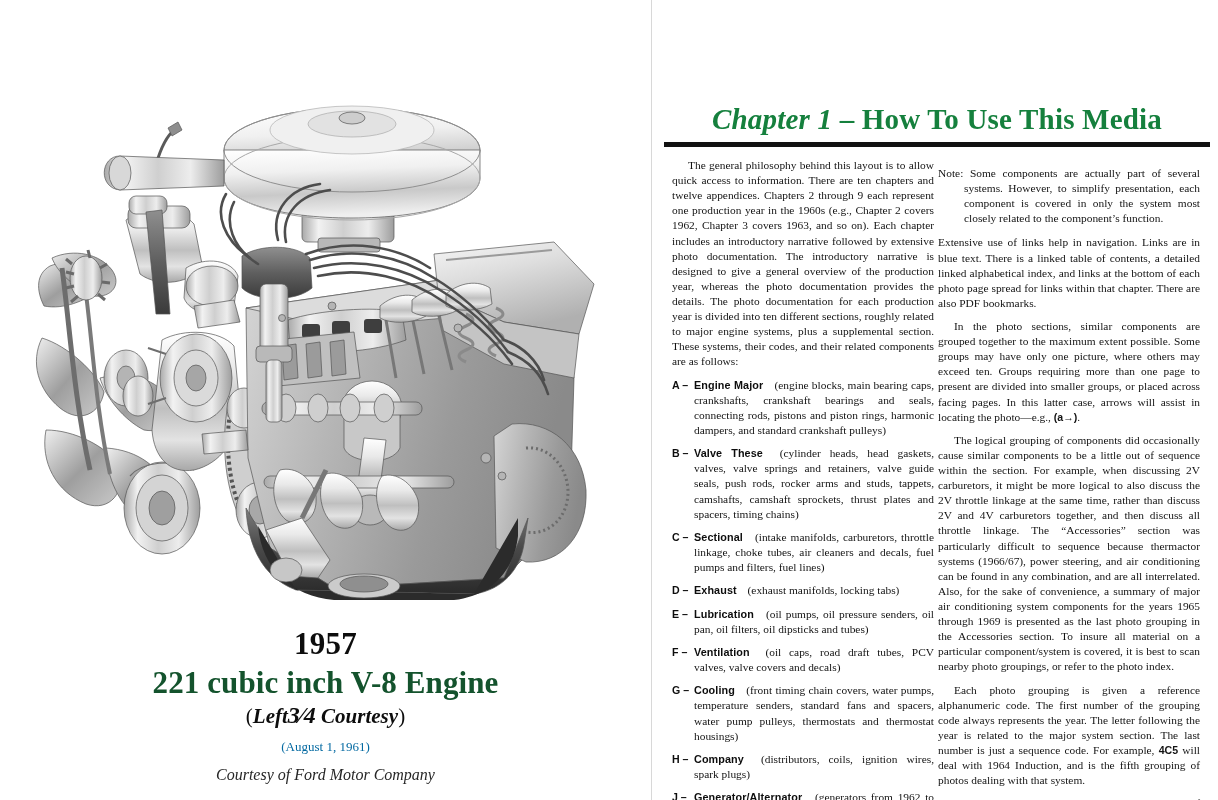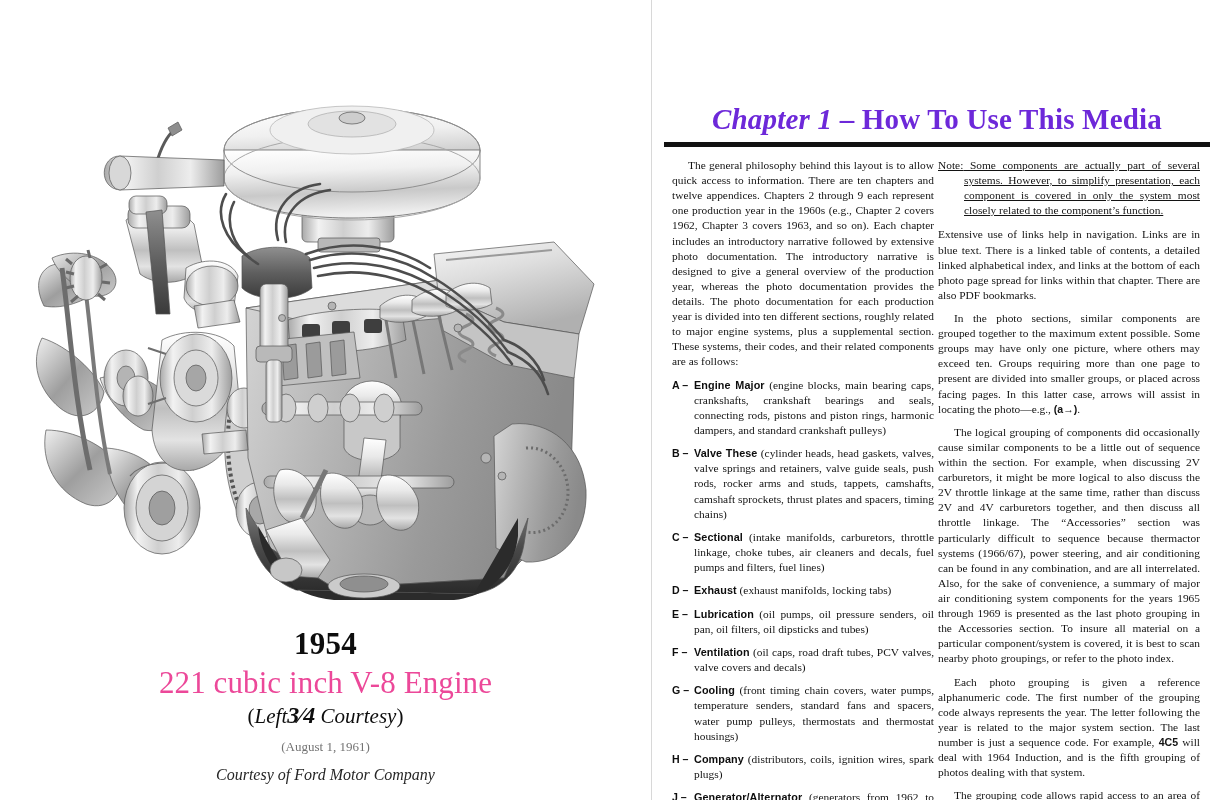--- a/index.html
+++ b/index.html
@@ -51,42 +51,42 @@
   .cap-year {
     font-family: "Liberation Serif", serif;
     font-weight: bold;
     font-size: 31px;
     line-height: 1.06;
     letter-spacing: .2px;
     color: #0d0d0d;
   }
   .cap-engine {
     font-family: "Liberation Serif", serif;
-    font-weight: normal;
+    font-weight: bold;
     font-size: 31px;
     line-height: 1.18;
     letter-spacing: .1px;
-    color: #ec4899;
+    color: #14532d;
     margin-top: 4px;
   }
   .cap-view {
     font-family: "Liberation Serif", serif;
     font-size: 21px;
     line-height: 1.15;
     color: #0d0d0d;
     margin-top: 1px;
   }
   .cap-view .paren { font-weight: normal; font-style: normal; }
-  .cap-view .it { font-style: italic; font-weight: normal; }
+  .cap-view .it { font-style: italic; font-weight: bold; }
   .cap-view .frac { font-style: italic; font-weight: bold; font-size: 24px; }
   .cap-date {
     font-family: "Liberation Serif", serif;
     font-size: 13px;
     line-height: 1.2;
-    color: #737373;
+    color: #0369a1;
     margin-top: 9px;
   }
   .cap-courtesy {
     font-family: "Liberation Serif", serif;
     font-style: italic;
     font-size: 16px;
     line-height: 1.2;
     color: #262626;
     margin-top: 10px;
   }
@@ -99,21 +99,21 @@
   }
   .chapter-title {
     position: absolute;
     left: 12px;
     top: 103px;
     width: 548px;
     text-align: center;
     font-family: "Liberation Serif", serif;
     font-size: 29px;
     font-weight: bold;
-    color: #6d28d9;
+    color: #15803d;
     letter-spacing: .2px;
     white-space: nowrap;
   }
   .chapter-title .chap-num { font-style: italic; }
   .title-rule {
     position: absolute;
     left: 13px;
     top: 142px;
     width: 546px;
     height: 5px;
@@ -140,25 +140,24 @@
     hyphens: auto;
   }
   .col p {
     margin: 0 0 8px 0;
     text-indent: 16px;
   }
   .col p.noindent { text-indent: 0; }
 
   
   .note-block {
-    margin: 0 0 9px 0;
+    margin: 8px 0 9px 0;
     padding-left: 26px;
     text-indent: -26px;
     text-align: justify;
-    text-decoration: underline;
   }
   .note-block .note-lbl { }
 
   
   .sys-list { margin: 4px 0 0 0; }
   .sys-item {
     display: flex;
     margin-bottom: 8px;
     text-align: justify;
   }
@@ -176,21 +175,21 @@
     text-align: justify;
     line-height: 1.33;
   }
   .sys-name {
     font-family: "Liberation Sans", sans-serif;
     font-weight: bold;
     font-size: 10.8px;
     color: #0d0d0d;
     letter-spacing: .1px;
   }
-  .sys-desc { font-family: "Liberation Serif", serif; font-size: 11.4px; }
+  .sys-desc { font-family: "Liberation Serif", serif; font-size: 11.4px; margin-left: 8px; }
 
   .bold-inline { font-weight: bold; font-family: "Liberation Sans", sans-serif; font-size: 10.6px; }
   .code-inline { font-weight: bold; font-family: "Liberation Sans", sans-serif; font-size: 10.6px; }
 </style>
 </head>
 <body>
 
 <div class="page">
 
   <div class="gutter"></div>
@@ -456,21 +455,21 @@
             <circle cx="424" cy="250" r="4"></circle>
             <circle cx="298" cy="228" r="4"></circle>
             <circle cx="248" cy="240" r="3.5"></circle>
           </g>
 
         </g>
       </svg>
     </div>
 
     <div class="caption-block">
-      <div class="cap-year">1954</div>
+      <div class="cap-year">1957</div>
       <div class="cap-engine">221 cubic inch V-8 Engine</div>
       <div class="cap-view">
         <span class="paren">(</span><span class="it">Left</span><span class="frac">3⁄4</span> <span class="it">Courtesy</span><span class="paren">)</span>
       </div>
       <div class="cap-date">(August 1, 1961)</div>
       <div class="cap-courtesy">Courtesy of Ford Motor Company</div>
     </div>
   </div>
 
   <div class="right-page">

